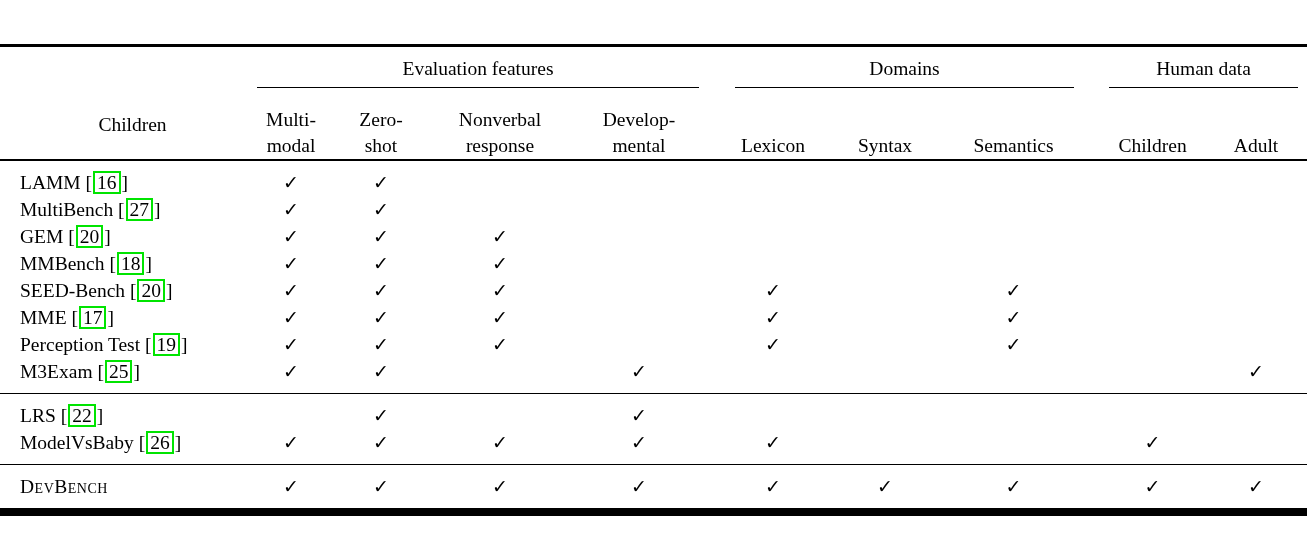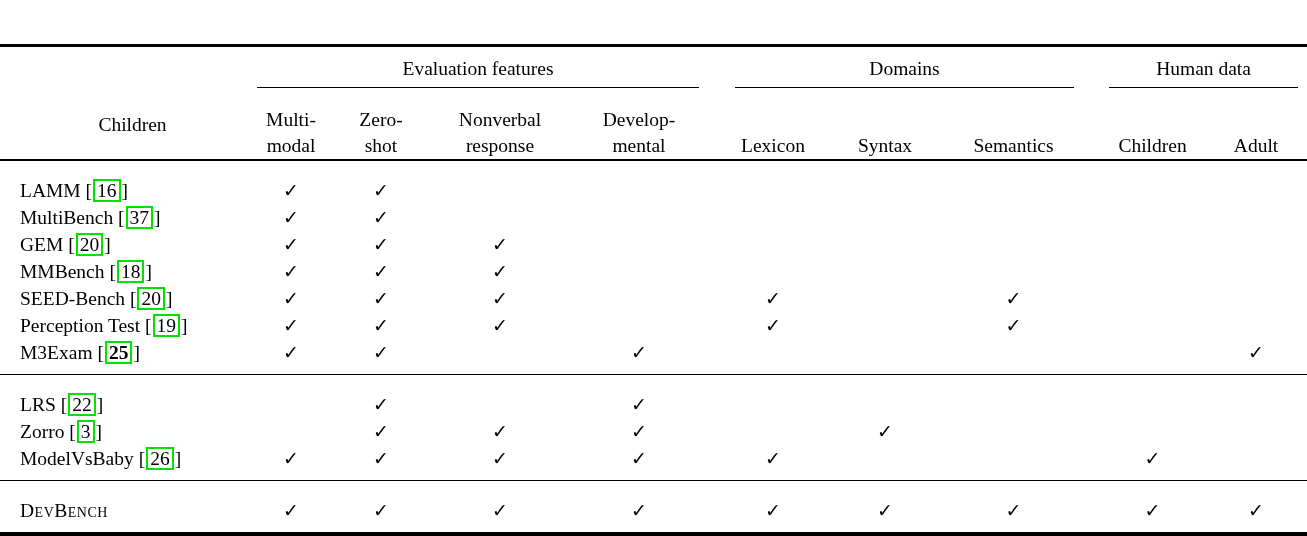--- a/index.html
+++ b/index.html
@@ -59,21 +59,21 @@
     line-height: 27px;
     padding: 0;
     text-align: center;
     vertical-align: middle;
   }
   td.name-cell {
     text-align: left;
     padding-left: 20px;
     white-space: nowrap;
   }
-  tbody tr.row-first td { padding-top: 16px; }
+  tbody tr.row-first td { padding-top: 8px; }
   tbody tr.row-last  td { padding-bottom: 8px; }
   tbody.sec-1 { border-top: 1.5px solid #000; }
   tbody.sec-1 tr.row-first td { }
   tbody.sec-2 { border-top: 1.5px solid #000; border-bottom: 8px solid #000000; }
   tbody.sec-2 td { padding-top: 11px; padding-bottom: 12px; }
   .check {
     font-family: "DejaVu Sans", sans-serif;
     font-weight: 700;
     font-size: 19px;
   }
@@ -161,21 +161,21 @@
           <td><span class="check">✓</span></td>
           <td></td>
           <td></td>
           <td></td>
           <td></td>
           <td></td>
           <td></td>
           <td></td>
         </tr>
         <tr>
-          <td class="name-cell"><span>MultiBench</span> <span>[</span><span class="cite-box" style="border-color: rgb(0, 228, 0);">37</span><span>]</span></td>
+          <td class="name-cell"><span>MultiBench</span> <span>[</span><span class="cite-box" style="border-color: rgb(0, 228, 0);">27</span><span>]</span></td>
           <td><span class="check">✓</span></td>
           <td><span class="check">✓</span></td>
           <td></td>
           <td></td>
           <td></td>
           <td></td>
           <td></td>
           <td></td>
           <td></td>
         </tr>
@@ -209,65 +209,65 @@
           <td><span class="check">✓</span></td>
           <td><span class="check">✓</span></td>
           <td></td>
           <td><span class="check">✓</span></td>
           <td></td>
           <td><span class="check">✓</span></td>
           <td></td>
           <td></td>
         </tr>
         <tr>
+          <td class="name-cell"><span>MME</span> <span>[</span><span class="cite-box" style="border-color: rgb(0, 228, 0);">17</span><span>]</span></td>
+          <td><span class="check">✓</span></td>
+          <td><span class="check">✓</span></td>
+          <td><span class="check">✓</span></td>
+          <td></td>
+          <td><span class="check">✓</span></td>
+          <td></td>
+          <td><span class="check">✓</span></td>
+          <td></td>
+          <td></td>
+        </tr>
+        <tr>
           <td class="name-cell"><span>Perception Test</span> <span>[</span><span class="cite-box" style="border-color: rgb(0, 228, 0);">19</span><span>]</span></td>
           <td><span class="check">✓</span></td>
           <td><span class="check">✓</span></td>
           <td><span class="check">✓</span></td>
           <td></td>
           <td><span class="check">✓</span></td>
           <td></td>
           <td><span class="check">✓</span></td>
           <td></td>
           <td></td>
         </tr>
         <tr class="row-last">
-          <td class="name-cell"><span>M3Exam</span> <span>[</span><span class="cite-box" style="border-color: rgb(0, 228, 0); font-weight: bold;">25</span><span>]</span></td>
+          <td class="name-cell"><span>M3Exam</span> <span>[</span><span class="cite-box" style="border-color: rgb(0, 228, 0);">25</span><span>]</span></td>
           <td><span class="check">✓</span></td>
           <td><span class="check">✓</span></td>
           <td></td>
           <td><span class="check">✓</span></td>
           <td></td>
           <td></td>
           <td></td>
           <td></td>
           <td><span class="check">✓</span></td>
         </tr>
       </tbody>
       <tbody class="sec-1">
         <tr class="row-first">
           <td class="name-cell"><span>LRS</span> <span>[</span><span class="cite-box" style="border-color: rgb(0, 228, 0);">22</span><span>]</span></td>
           <td></td>
           <td><span class="check">✓</span></td>
           <td></td>
           <td><span class="check">✓</span></td>
           <td></td>
           <td></td>
-          <td></td>
-          <td></td>
-          <td></td>
-        </tr>
-        <tr>
-          <td class="name-cell"><span>Zorro</span> <span>[</span><span class="cite-box" style="border-color: rgb(0, 228, 0);">3</span><span>]</span></td>
-          <td></td>
-          <td><span class="check">✓</span></td>
-          <td><span class="check">✓</span></td>
-          <td><span class="check">✓</span></td>
-          <td></td>
-          <td><span class="check">✓</span></td>
           <td></td>
           <td></td>
           <td></td>
         </tr>
         <tr class="row-last">
           <td class="name-cell"><span>ModelVsBaby</span> <span>[</span><span class="cite-box" style="border-color: rgb(0, 228, 0);">26</span><span>]</span></td>
           <td><span class="check">✓</span></td>
           <td><span class="check">✓</span></td>
           <td><span class="check">✓</span></td>
           <td><span class="check">✓</span></td>

